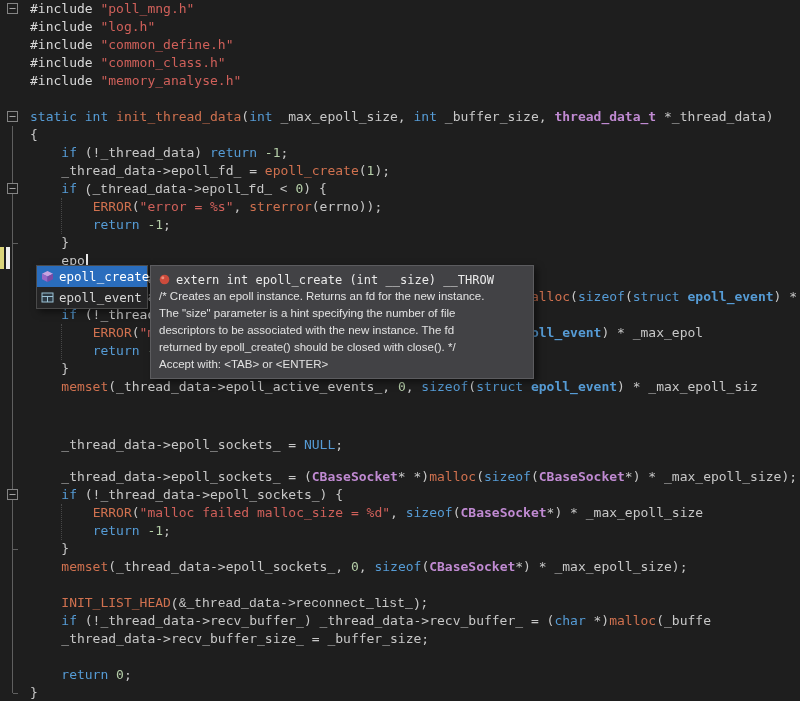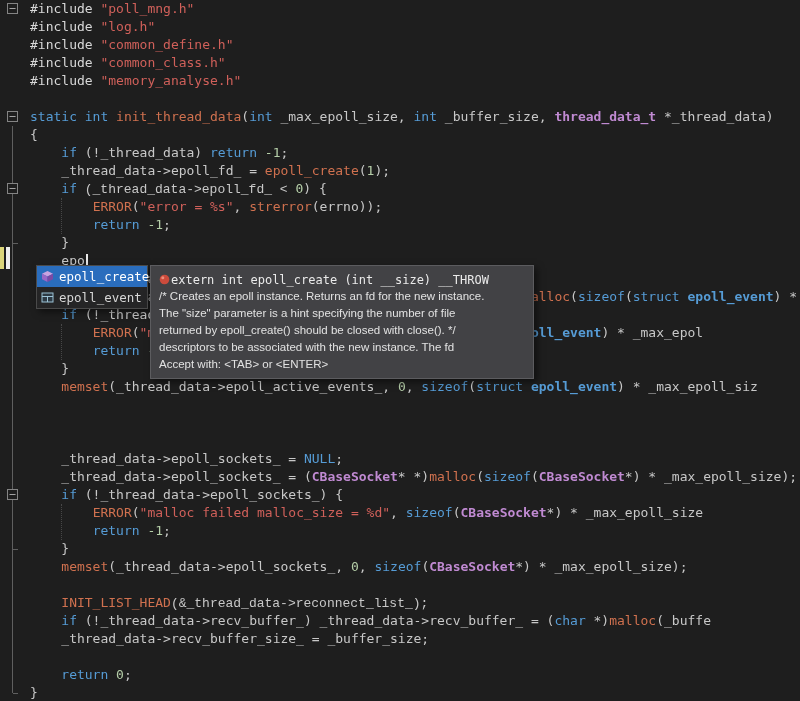--- a/index.html
+++ b/index.html
@@ -26,21 +26,21 @@
 
   
   .completion-list { position:absolute; left:36px; top:265px; width:112px; background:#252526; border:1px solid #4a4a4a; box-shadow:3px 3px 7px rgba(0,0,0,.5); z-index:6; }
   .cmp-row { display:flex; align-items:center; height:21px; padding:0 4px; gap:4px; }
   .cmp-icon { width:14px; height:13px; display:flex; align-items:center; flex:0 0 auto; }
   .cmp-label { font-size:12.5px; color:#d6d6d6; white-space:pre; }
   .cmp-row.selected .cmp-label { color:#ffffff; }
 
   
   .doc-tooltip { position:absolute; left:150px; top:265px; width:384px; background:#424245; border:1px solid #5c5c5f; box-shadow:3px 3px 7px rgba(0,0,0,.5); padding:5px 8px; z-index:6; color:#e6e6e6; }
-  .sig-row { display:flex; align-items:center; height:17px; font-size:12px; white-space:pre; color:#eaeaea; }
+  .sig-row { display:flex; align-items:center; gap:5px; height:17px; font-size:12px; white-space:pre; color:#eaeaea; }
   .tip-line { height:17px; line-height:17px; font-family:"Liberation Sans",sans-serif; font-size:11.5px; white-space:pre; color:#e2e2e2; }
 </style>
 </head>
 <body>
 
 <div class="editor" style="background: rgb(30, 30, 30);">
 
   <div class="fold-margin">
       <div class="fold-guide" style="top: 126px; height: 567px;"></div>
       <div class="fold-tick" style="top: 243px;"></div>
@@ -78,21 +78,21 @@
       <div class="code-line" style="top: 234px;"><span style="color: rgb(200, 200, 200);">    }</span></div>
       <div class="code-line" style="top: 252px;"><span style="color: rgb(200, 200, 200);">    epo</span><span class="caret" style="background: rgb(232, 232, 232);"></span></div>
       <div class="code-line" style="top: 270px;"><span style="color: rgb(200, 200, 200);">    _thread_data-&gt;epoll_active_events_ = </span><span style="color: rgb(86, 156, 214);">NULL</span><span style="color: rgb(200, 200, 200);">;</span></div>
       <div class="code-line" style="top: 288px;"><span style="color: rgb(200, 200, 200);">    _thread_data-&gt;epoll_active_events_ = (</span><span style="color: rgb(86, 156, 214);">struct</span><span style="color: rgb(200, 200, 200);"> </span><span class="tok-b" style="color: rgb(86, 156, 214);">epoll_event</span><span style="color: rgb(200, 200, 200);"> *)</span><span style="color: rgb(208, 113, 79);">malloc</span><span style="color: rgb(200, 200, 200);">(</span><span style="color: rgb(86, 156, 214);">sizeof</span><span style="color: rgb(200, 200, 200);">(</span><span style="color: rgb(86, 156, 214);">struct</span><span style="color: rgb(200, 200, 200);"> </span><span class="tok-b" style="color: rgb(86, 156, 214);">epoll_event</span><span style="color: rgb(200, 200, 200);">) * _max_epoll_size);</span></div>
       <div class="code-line" style="top: 306px;"><span style="color: rgb(200, 200, 200);">    </span><span style="color: rgb(86, 156, 214);">if</span><span style="color: rgb(200, 200, 200);"> (!_thread_data-&gt;epoll_active_events_) {</span></div>
       <div class="code-line" style="top: 324px;"><span style="color: rgb(200, 200, 200);">        </span><span style="color: rgb(208, 113, 79);">ERROR</span><span style="color: rgb(200, 200, 200);">(</span><span style="color: rgb(208, 96, 90);">"malloc failed malloc_size = %d"</span><span style="color: rgb(200, 200, 200);">, </span><span style="color: rgb(86, 156, 214);">sizeof</span><span style="color: rgb(200, 200, 200);">(</span><span style="color: rgb(86, 156, 214);">struct</span><span style="color: rgb(200, 200, 200);"> </span><span class="tok-b" style="color: rgb(86, 156, 214);">epoll_event</span><span style="color: rgb(200, 200, 200);">) * _max_epol</span></div>
       <div class="code-line" style="top: 342px;"><span style="color: rgb(200, 200, 200);">        </span><span style="color: rgb(86, 156, 214);">return</span><span style="color: rgb(200, 200, 200);"> </span><span style="color: rgb(181, 206, 168);">-1</span><span style="color: rgb(200, 200, 200);">;</span></div>
       <div class="code-line" style="top: 360px;"><span style="color: rgb(200, 200, 200);">    }</span></div>
       <div class="code-line" style="top: 378px;"><span style="color: rgb(200, 200, 200);">    </span><span style="color: rgb(208, 113, 79);">memset</span><span style="color: rgb(200, 200, 200);">(_thread_data-&gt;epoll_active_events_, </span><span style="color: rgb(181, 206, 168);">0</span><span style="color: rgb(200, 200, 200);">, </span><span style="color: rgb(86, 156, 214);">sizeof</span><span style="color: rgb(200, 200, 200);">(</span><span style="color: rgb(86, 156, 214);">struct</span><span style="color: rgb(200, 200, 200);"> </span><span class="tok-b" style="color: rgb(86, 156, 214);">epoll_event</span><span style="color: rgb(200, 200, 200);">) * _max_epoll_siz</span></div>
       <div class="code-line" style="top: 414px;"></div>
-      <div class="code-line" style="top: 450px;"><span style="color: rgb(200, 200, 200);">    _thread_data-&gt;epoll_sockets_ = </span><span style="color: rgb(86, 156, 214);">NULL</span><span style="color: rgb(200, 200, 200);">;</span></div>
+      <div class="code-line" style="top: 436px;"><span style="color: rgb(200, 200, 200);">    _thread_data-&gt;epoll_sockets_ = </span><span style="color: rgb(86, 156, 214);">NULL</span><span style="color: rgb(200, 200, 200);">;</span></div>
       <div class="code-line" style="top: 468px;"><span style="color: rgb(200, 200, 200);">    _thread_data-&gt;epoll_sockets_ = (</span><span class="tok-b" style="color: rgb(192, 138, 210);">CBaseSocket</span><span style="color: rgb(200, 200, 200);">* *)</span><span style="color: rgb(208, 113, 79);">malloc</span><span style="color: rgb(200, 200, 200);">(</span><span style="color: rgb(86, 156, 214);">sizeof</span><span style="color: rgb(200, 200, 200);">(</span><span class="tok-b" style="color: rgb(192, 138, 210);">CBaseSocket</span><span style="color: rgb(200, 200, 200);">*) * _max_epoll_size);</span></div>
       <div class="code-line" style="top: 486px;"><span style="color: rgb(200, 200, 200);">    </span><span style="color: rgb(86, 156, 214);">if</span><span style="color: rgb(200, 200, 200);"> (!_thread_data-&gt;epoll_sockets_) {</span></div>
       <div class="code-line" style="top: 504px;"><span style="color: rgb(200, 200, 200);">        </span><span style="color: rgb(208, 113, 79);">ERROR</span><span style="color: rgb(200, 200, 200);">(</span><span style="color: rgb(208, 96, 90);">"malloc failed malloc_size = %d"</span><span style="color: rgb(200, 200, 200);">, </span><span style="color: rgb(86, 156, 214);">sizeof</span><span style="color: rgb(200, 200, 200);">(</span><span class="tok-b" style="color: rgb(192, 138, 210);">CBaseSocket</span><span style="color: rgb(200, 200, 200);">*) * _max_epoll_size</span></div>
       <div class="code-line" style="top: 522px;"><span style="color: rgb(200, 200, 200);">        </span><span style="color: rgb(86, 156, 214);">return</span><span style="color: rgb(200, 200, 200);"> </span><span style="color: rgb(181, 206, 168);">-1</span><span style="color: rgb(200, 200, 200);">;</span></div>
       <div class="code-line" style="top: 540px;"><span style="color: rgb(200, 200, 200);">    }</span></div>
       <div class="code-line" style="top: 558px;"><span style="color: rgb(200, 200, 200);">    </span><span style="color: rgb(208, 113, 79);">memset</span><span style="color: rgb(200, 200, 200);">(_thread_data-&gt;epoll_sockets_, </span><span style="color: rgb(181, 206, 168);">0</span><span style="color: rgb(200, 200, 200);">, </span><span style="color: rgb(86, 156, 214);">sizeof</span><span style="color: rgb(200, 200, 200);">(</span><span class="tok-b" style="color: rgb(192, 138, 210);">CBaseSocket</span><span style="color: rgb(200, 200, 200);">*) * _max_epoll_size);</span></div>
       <div class="code-line" style="top: 576px;"></div>
       <div class="code-line" style="top: 594px;"><span style="color: rgb(200, 200, 200);">    </span><span style="color: rgb(208, 113, 79);">INIT_LIST_HEAD</span><span style="color: rgb(200, 200, 200); font-family: Liberation Mono, monospace;">(&amp;_thread_data-&gt;reconnect_list_);</span></div>
       <div class="code-line" style="top: 612px;"><span style="color: rgb(200, 200, 200);">    </span><span style="color: rgb(86, 156, 214);">if</span><span style="color: rgb(200, 200, 200);"> (!_thread_data-&gt;recv_buffer_) _thread_data-&gt;recv_buffer_ = (</span><span style="color: rgb(86, 156, 214);">char</span><span style="color: rgb(200, 200, 200);"> *)</span><span style="color: rgb(208, 113, 79);">malloc</span><span style="color: rgb(200, 200, 200);">(_buffe</span></div>
       <div class="code-line" style="top: 630px;"><span style="color: rgb(200, 200, 200);">    _thread_data-&gt;recv_buffer_size_ = _buffer_size;</span></div>
@@ -128,19 +128,19 @@
     <div class="sig-row">
       <span class="cmp-icon" style="width:12px;"><svg width="11" height="11" viewBox="0 0 11 11">
             <circle cx="5.5" cy="5.5" r="4.8" fill="#cc4b3c"></circle>
             <circle cx="3.8" cy="3.8" r="1.5" fill="#ef9582" opacity="0.9"></circle>
           </svg></span>
       <span>extern int epoll_create (int __size) __THROW</span>
     </div>
     <div>
         <div class="tip-line">/* Creates an epoll instance. Returns an fd for the new instance.</div>
         <div class="tip-line">The "size" parameter is a hint specifying the number of file</div>
+        <div class="tip-line">descriptors to be associated with the new instance. The fd</div>
         <div class="tip-line">returned by epoll_create() should be closed with close(). */</div>
-        <div class="tip-line">descriptors to be associated with the new instance. The fd</div>
       </div>
     <div class="tip-line">Accept with: &lt;TAB&gt; or &lt;ENTER&gt;</div>
   </div>
 
 </div>
 
 </body></html>

